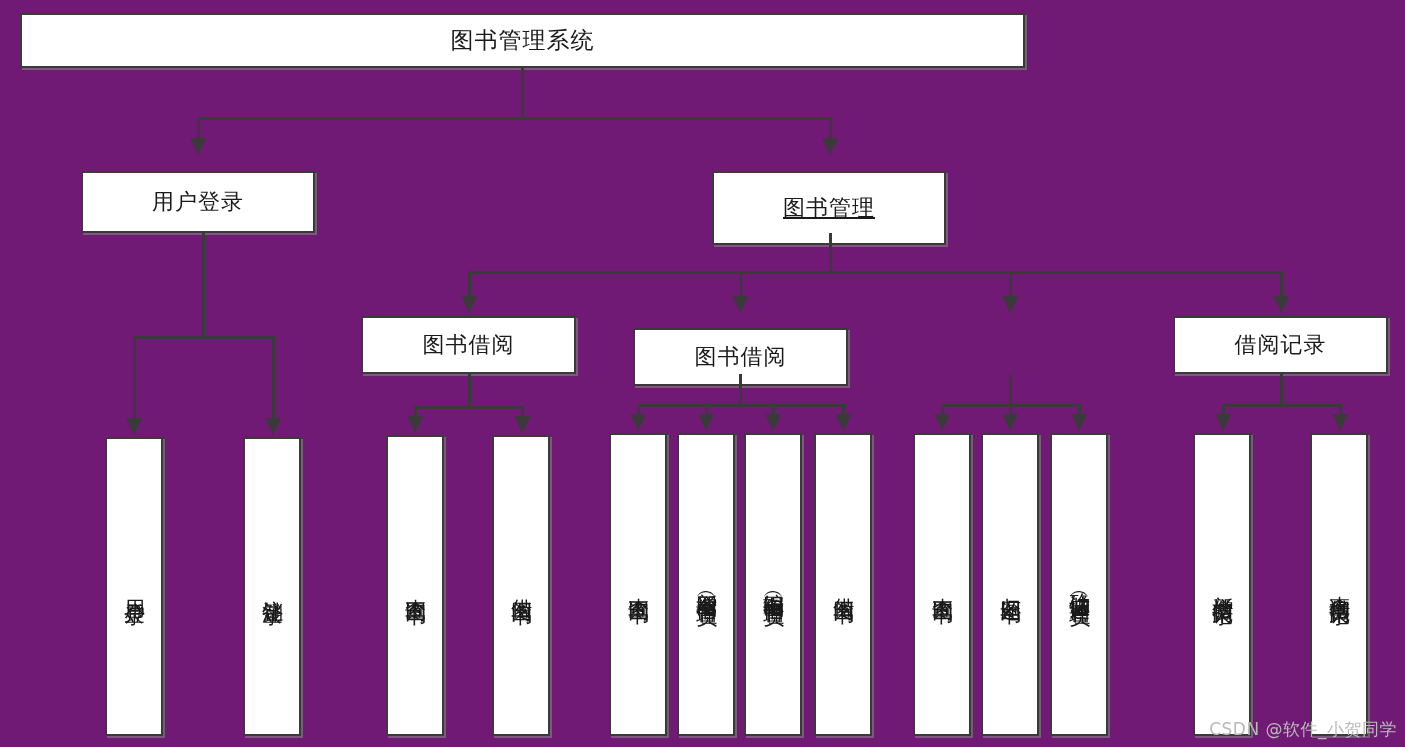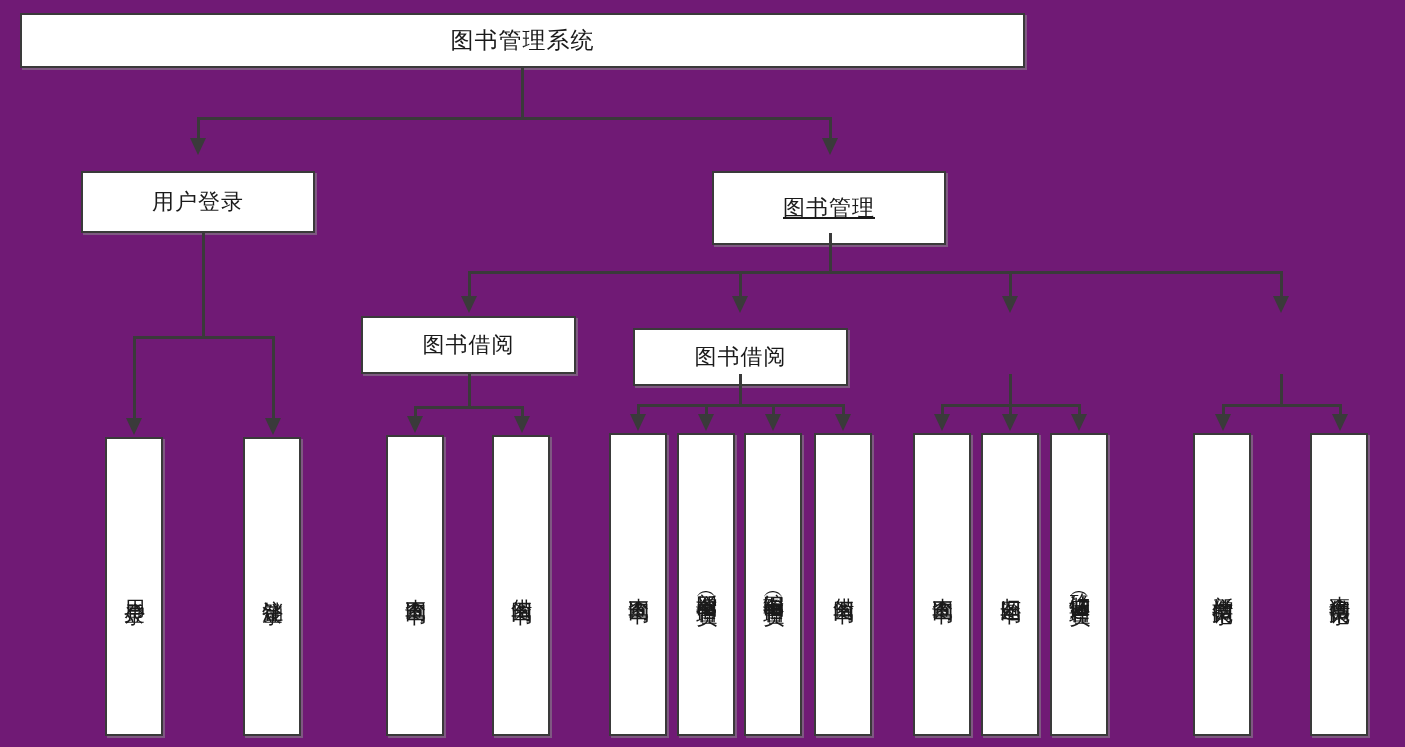--- a/index.html
+++ b/index.html
@@ -131,20 +131,23 @@
   <div class="arrow" style="left:1002px; top:296px;"></div>
 
   <div class="edge v" style="left:1280px; top:271px; height:27px;"></div>
   <div class="arrow" style="left:1273px; top:296px;"></div>
 
   <div class="node horiz shadowed" style="left:361px; top:316px; width:215px; height:58px;">
     <span class="label">图书借阅</span>
   </div>
   <div class="node horiz shadowed" style="left:633px; top:328px; width:215px; height:58px;">
     <span class="label">图书借阅</span>
+  </div>
+  <div class="node horiz shadowed" style="left:1173px; top:316px; width:215px; height:58px;">
+    <span class="label">借阅记录</span>
   </div>
 
   <div class="edge v" style="left:468px; top:374px; height:34px;"></div>
   <div class="edge h" style="left:414px; top:406px; width:110px;"></div>
   <div class="edge v" style="left:414px; top:406px; height:12px;"></div>
   <div class="arrow" style="left:407px; top:416px;"></div>
   <div class="edge v" style="left:521px; top:406px; height:12px;"></div>
   <div class="arrow" style="left:514px; top:416px;"></div>
 
   <div class="edge v" style="left:739px; top:374px; height:32px;"></div>
@@ -211,14 +214,15 @@
     <span class="label">确认归还（管理员）</span>
   </div>
 
   <div class="node vert shadowed" style="left:1193px; top:433px; width:58px; height:303px;">
     <span class="label">新增借阅记录</span>
   </div>
   <div class="node vert shadowed" style="left:1310px; top:433px; width:58px; height:303px;">
     <span class="label">查询借阅记录</span>
   </div>
 
+  <div id="watermark">CSDN @软件_小贺同学</div>
 
 </div>
 
 </body></html>

